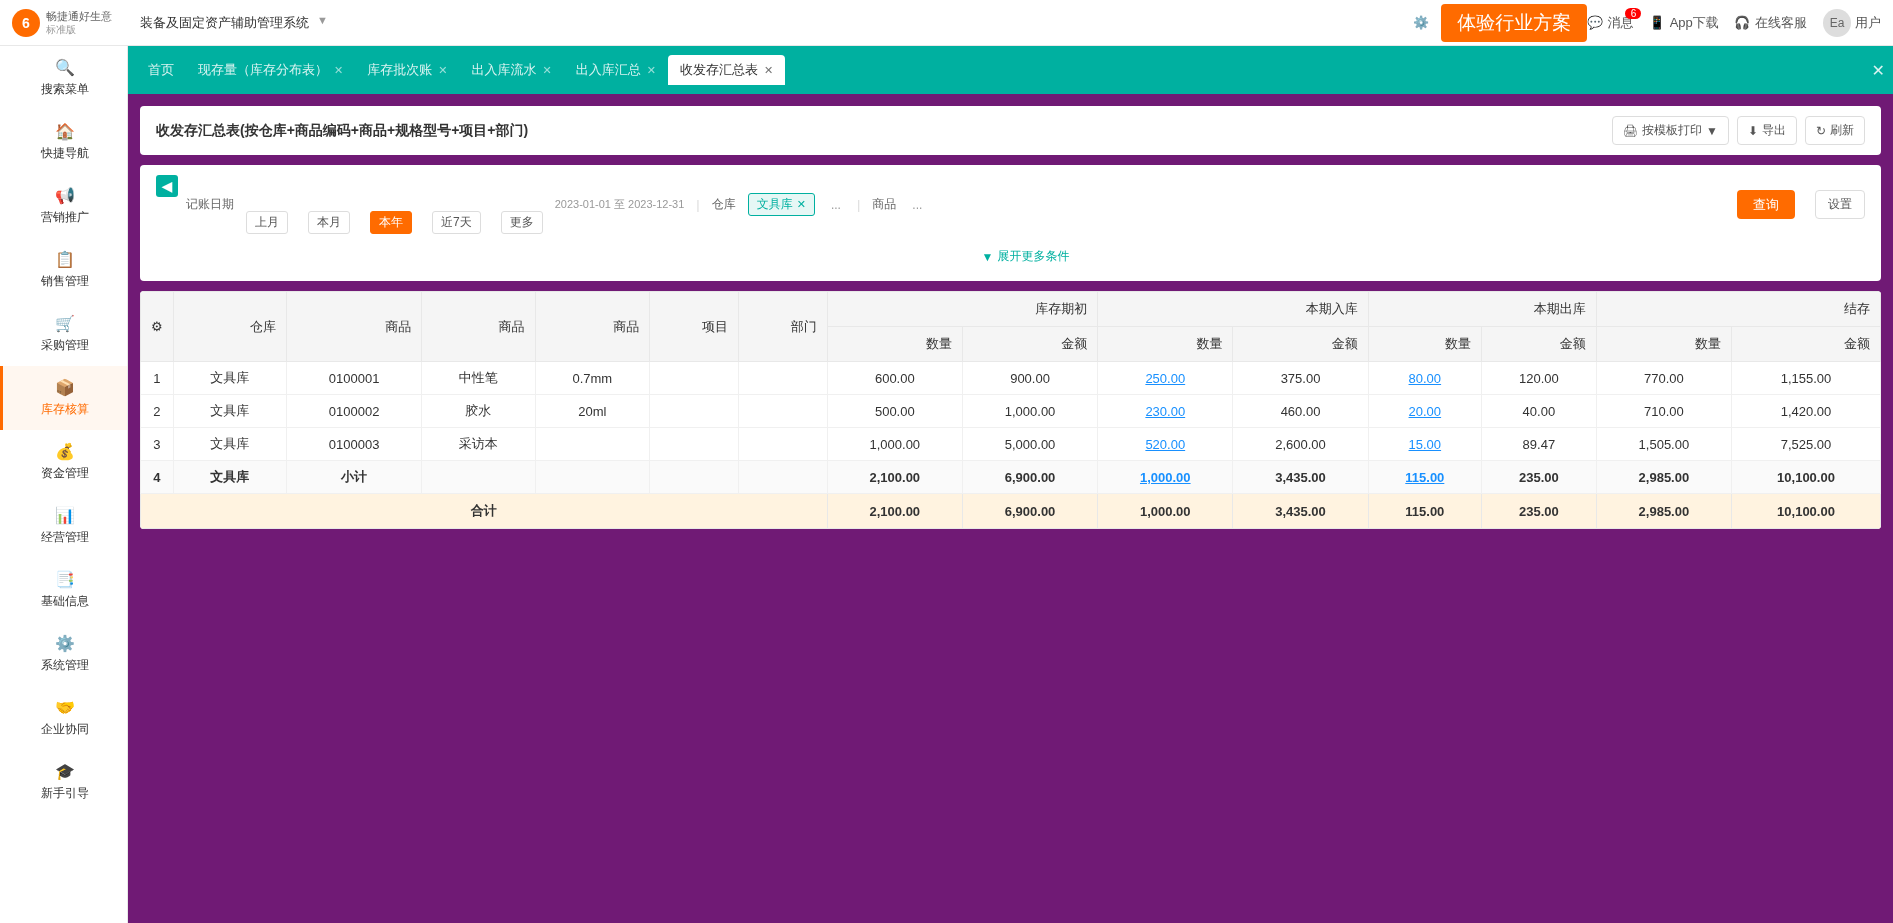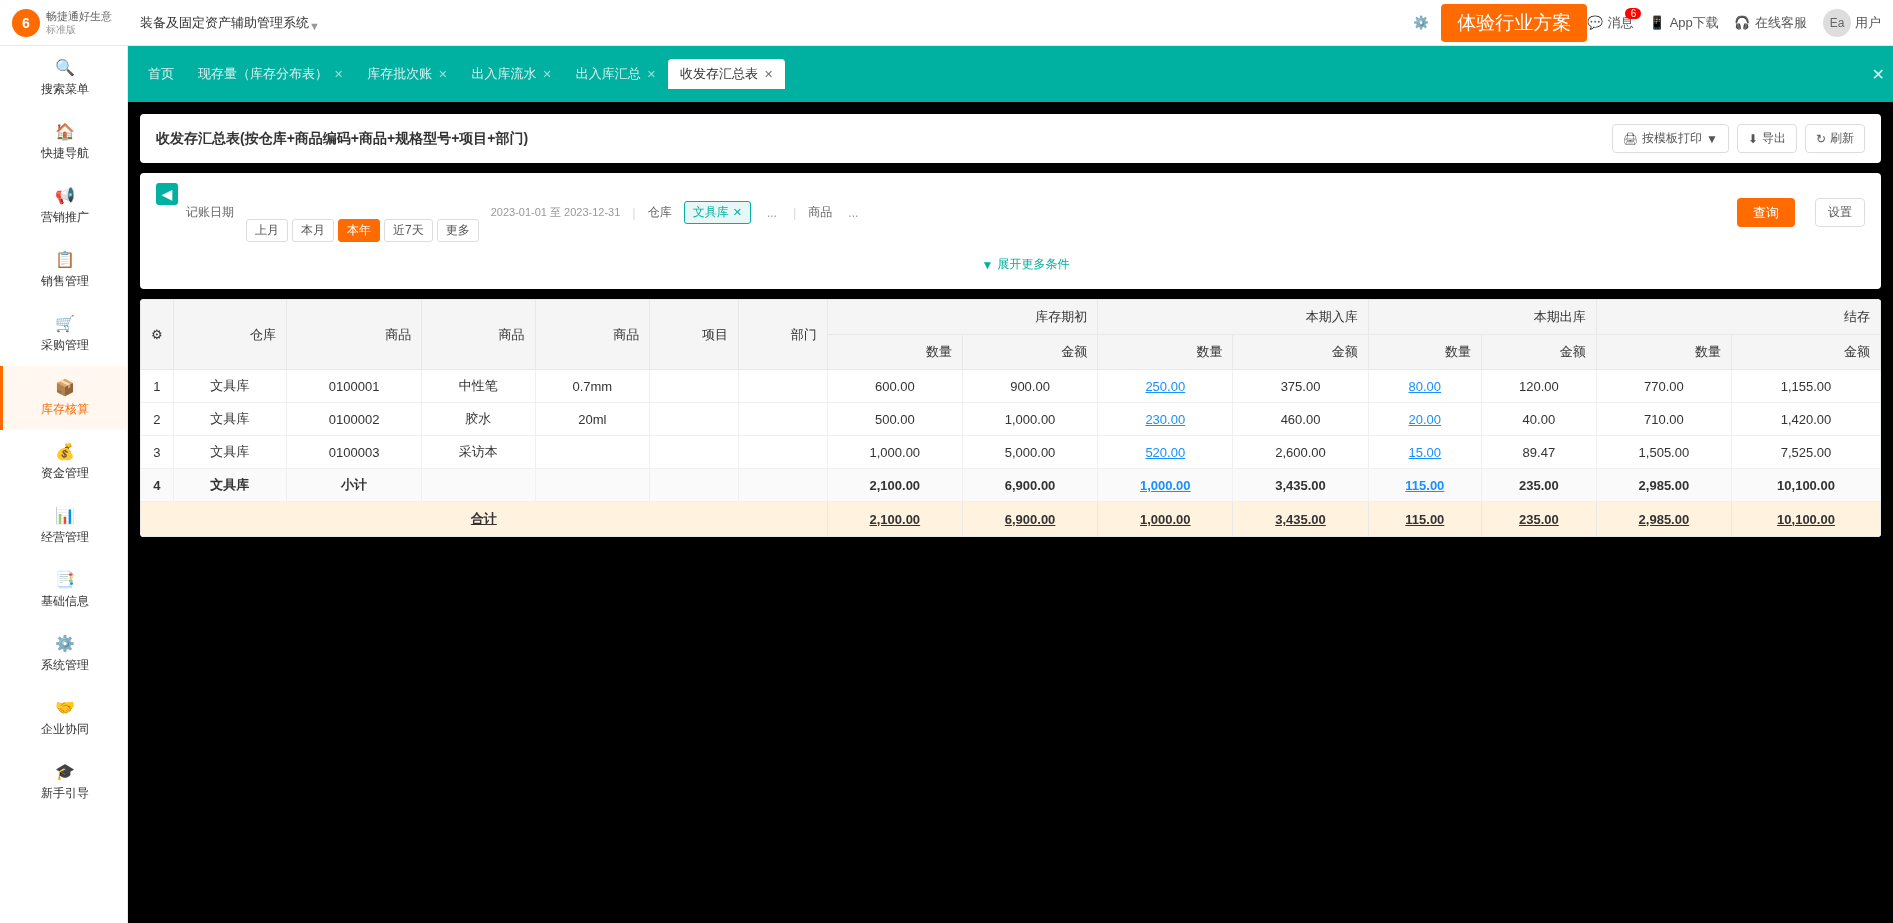--- a/index.html
+++ b/index.html
@@ -27,21 +27,22 @@
       border-radius: 50%;
       display: flex; align-items: center; justify-content: center;
       color: #fff; font-size: 14px; font-weight: bold;
     }
     .logo-text { font-size: 11px; color: #666; line-height: 1.3; }
     .logo-text .sub { font-size: 10px; color: #999; }
 
     .system-name {
       flex: 1;
       display: flex;
-      align-items: flex-end;
+      align-items: flex-start;
+      gap: 8px;
     }
     .system-name span { font-size: 13px; color: #333; }
     .trial-btn {
       background: #ff6b00; color: #fff; border: none; padding: 6px 16px;
       border-radius: 4px; cursor: pointer; font-size: 19px;
     }
     .top-right {
       display: flex; align-items: center; gap: 16px; font-size: 13px; color: #555;
     }
     .top-right .icon-item {
@@ -91,21 +92,21 @@
     
     .content-area {
       flex: 1;
       display: flex;
       flex-direction: column;
       overflow: hidden;
     }
 
     
     .tab-bar {
-      height: 56px;
+      height: 48px;
       background: #00b0a0;
       display: flex;
       align-items: center;
       padding: 0 8px;
       flex-shrink: 0;
     }
     .tab-item {
       height: 30px;
       display: flex; align-items: center; gap: 6px;
       padding: 0 12px;
@@ -118,21 +119,21 @@
     .tab-item.active { background: #fff; color: #333; }
     .tab-close { font-size: 11px; opacity: 0.7; }
     .tab-bar-close {
       margin-left: auto; color: rgba(255,255,255,0.85); cursor: pointer; font-size: 16px;
     }
 
     
     .page-content {
       flex: 1;
       overflow-y: auto;
-      background: #000000;
+      background: #701a75;
       padding: 12px;
     }
 
     .page-header {
       background: #fff;
       border-radius: 4px;
       padding: 10px 16px;
       margin-bottom: 10px;
       display: flex;
       align-items: center;
@@ -153,21 +154,21 @@
       padding: 10px 16px;
       margin-bottom: 10px;
     }
     .filter-row {
       display: flex;
       align-items: center;
       gap: 12px;
       flex-wrap: wrap;
     }
     .filter-label { font-size: 12px; color: #666; white-space: nowrap; }
-    .date-shortcuts { display: flex; gap: 4px; align-items: center; margin-top: 36px; }
+    .date-shortcuts { display: flex; gap: 20px; align-items: center; margin-top: 36px; }
     .date-btn {
       padding: 2px 8px; border-radius: 3px; cursor: pointer;
       font-size: 12px; border: 1px solid #ddd; background: #fff; color: #555;
     }
     .date-btn.active { background: #ff6b00; color: #fff; border-color: #ff6b00; }
     .date-range { font-size: 11px; color: #999; white-space: nowrap; }
     .filter-divider { color: #ddd; }
     .warehouse-tag {
       display: flex; align-items: center; gap: 4px;
       padding: 2px 8px; background: #e6f7f5; border: 1px solid #00b0a0;
@@ -220,21 +221,21 @@
     tbody tr.subtotal { background: #fafafa; font-weight: bold; }
     tbody td {
       padding: 7px 10px;
       text-align: center;
       border: 1px solid #f0f0f0;
       color: #333;
       white-space: nowrap;
     }
     .td-link { color: #1890ff; text-decoration: underline; cursor: pointer; }
     .settings-icon-cell { width: 32px; }
-    tfoot tr { background: #fff3e0; text-decoration: underline; }
+    tfoot tr { background: #fff3e0; }
     tfoot td {
       padding: 8px 10px;
       border: 1px solid #e8e8e8;
       font-weight: bold;
       text-align: center;
       white-space: nowrap;
     }
     .filter-main {
       flex: 1;
       display: flex;

